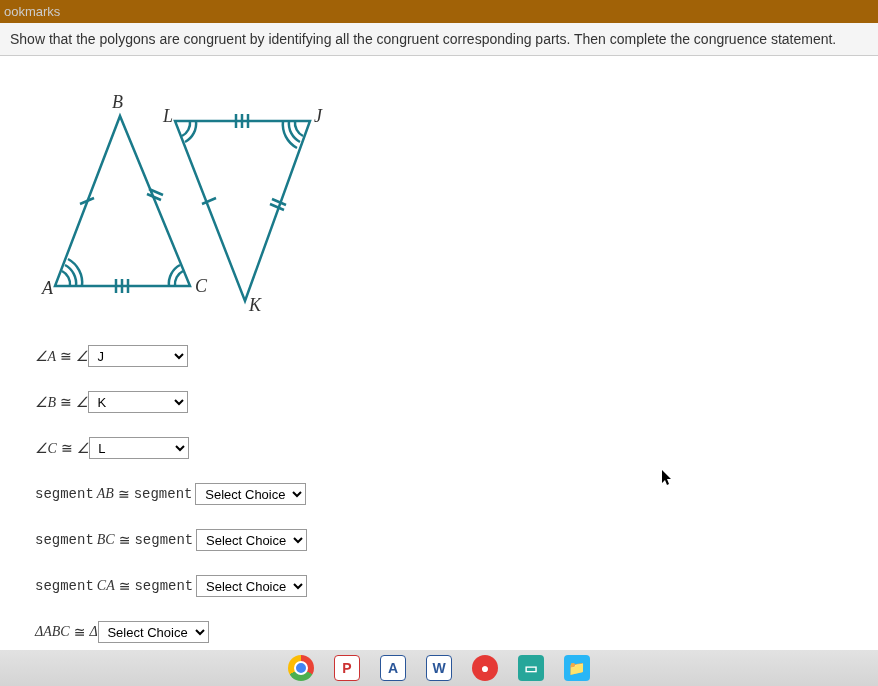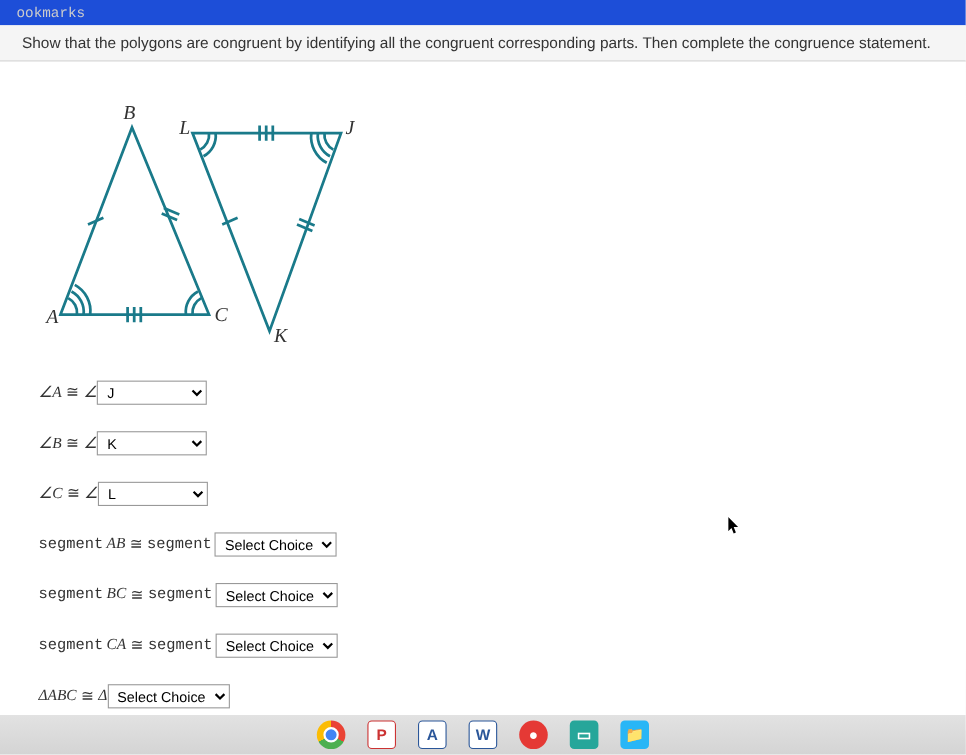--- a/index.html
+++ b/index.html
@@ -5,30 +5,29 @@
     * { margin: 0; padding: 0; box-sizing: border-box; }
     body {
       font-family: Arial, sans-serif;
       background: linear-gradient(to bottom, #f0f0f0 0%, #ffffff 15%, #ffffff 85%, #e8e8e8 100%);
       width: 878px;
       height: 686px;
       overflow: hidden;
       position: relative;
     }
     .bookmarks-bar {
-      background: #1d4ed8;
+      background: #a16207;
       color: #ccc;
-      padding: 4px 0 4px 15px;
+      padding: 4px 0 4px 4px;
       font-size: 13px;
-      font-family: Liberation Mono, monospace;
     }
     .header-bar {
       background: #f5f5f5;
       border-bottom: 1px solid #ccc;
-      padding: 8px 20px;
+      padding: 8px 10px;
       font-size: 14px;
       color: #333;
     }
     .content {
       padding: 30px 20px 20px 20px;
       background: #ffffff;
     }
     .figure {
       margin-left: 10px;
       margin-bottom: 25px;
@@ -56,20 +55,21 @@
       font-style: normal;
       font-size: 13px;
       padding: 2px 4px;
       border: 1px solid #999;
       background: #fff;
       min-width: 100px;
       height: 22px;
     }
     .answer-row select.wide {
       min-width: 100px;
+      text-align: right;
     }
     .seg-label {
       font-style: normal;
       font-family: Liberation Mono, monospace;
       margin-right: 3px;
     }
     .cursor {
       position: absolute;
       left: 662px;
       top: 470px;

